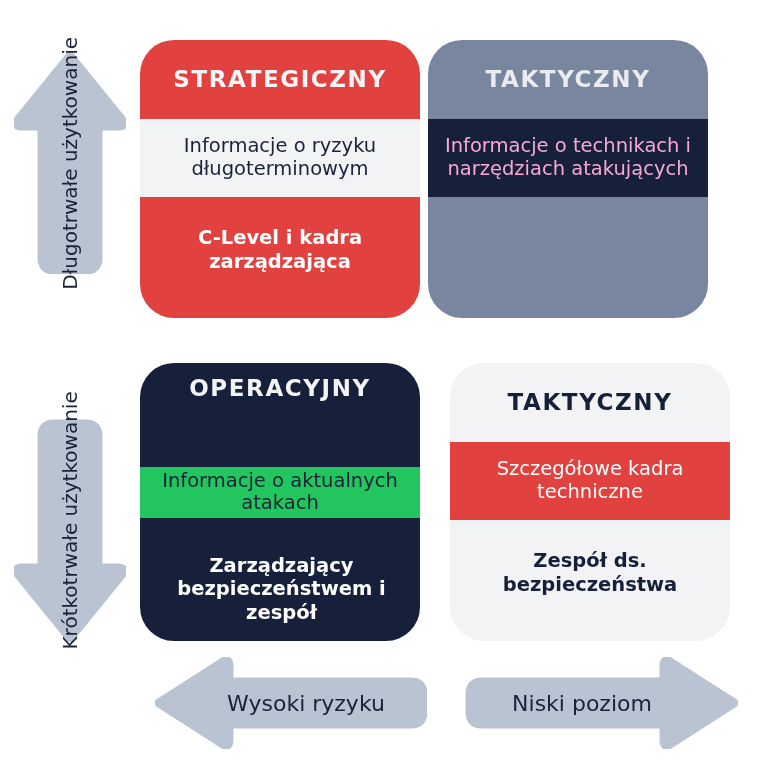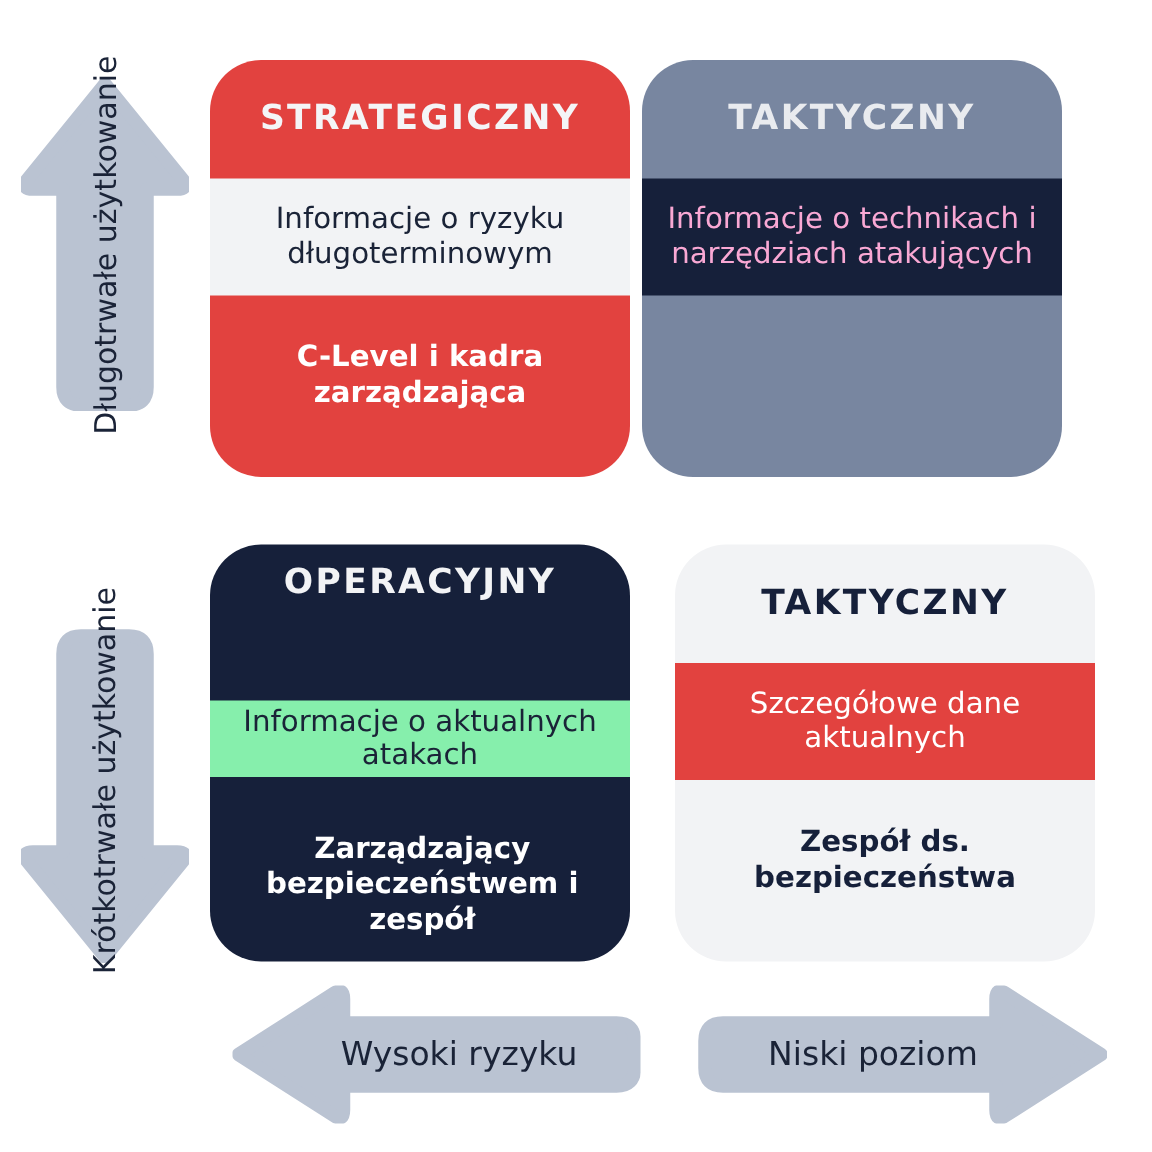--- a/index.html
+++ b/index.html
@@ -83,21 +83,21 @@
 
   
   #card-tactical { background: #7886a0; }
   #card-tactical .card-title { color: #e9ebef; }
   #card-tactical .card-band { background: #16203a; color: #f9a8d4; }
   #card-tactical .card-audience { color: #ffffff; }
 
   
   #card-operational { background: #16203a; }
   #card-operational .card-title { color: #f2f3f5; }
-  #card-operational .card-band { background: #86efac; color: #1a2337; margin-top: 16px; }
+  #card-operational .card-band { background: #22c55e; color: #1a2337; margin-top: 16px; }
   #card-operational .card-audience { color: #ffffff; padding-left: 19px; }
 
   
   #card-technical { background: #f2f3f5; }
   #card-technical .card-title { color: #16203a; }
   #card-technical .card-band { background: #e2423f; color: #ffffff; }
   #card-technical .card-audience { color: #16203a; }
 
   
   .arrow-wrap { position: absolute; }
@@ -194,17 +194,17 @@
   </div>
 
   <div class="card" id="card-operational">
     <div class="card-title">OPERACYJNY</div>
     <div class="card-band">Informacje o aktualnych atakach</div>
     <div class="card-audience">Zarządzający bezpieczeństwem i zespół</div>
   </div>
 
   <div class="card" id="card-technical">
     <div class="card-title">TAKTYCZNY</div>
-    <div class="card-band">Szczegółowe dane aktualnych</div>
+    <div class="card-band">Szczegółowe kadra techniczne</div>
     <div class="card-audience">Zespół ds. bezpieczeństwa</div>
   </div>
 
 </div>
 
 </body></html>

